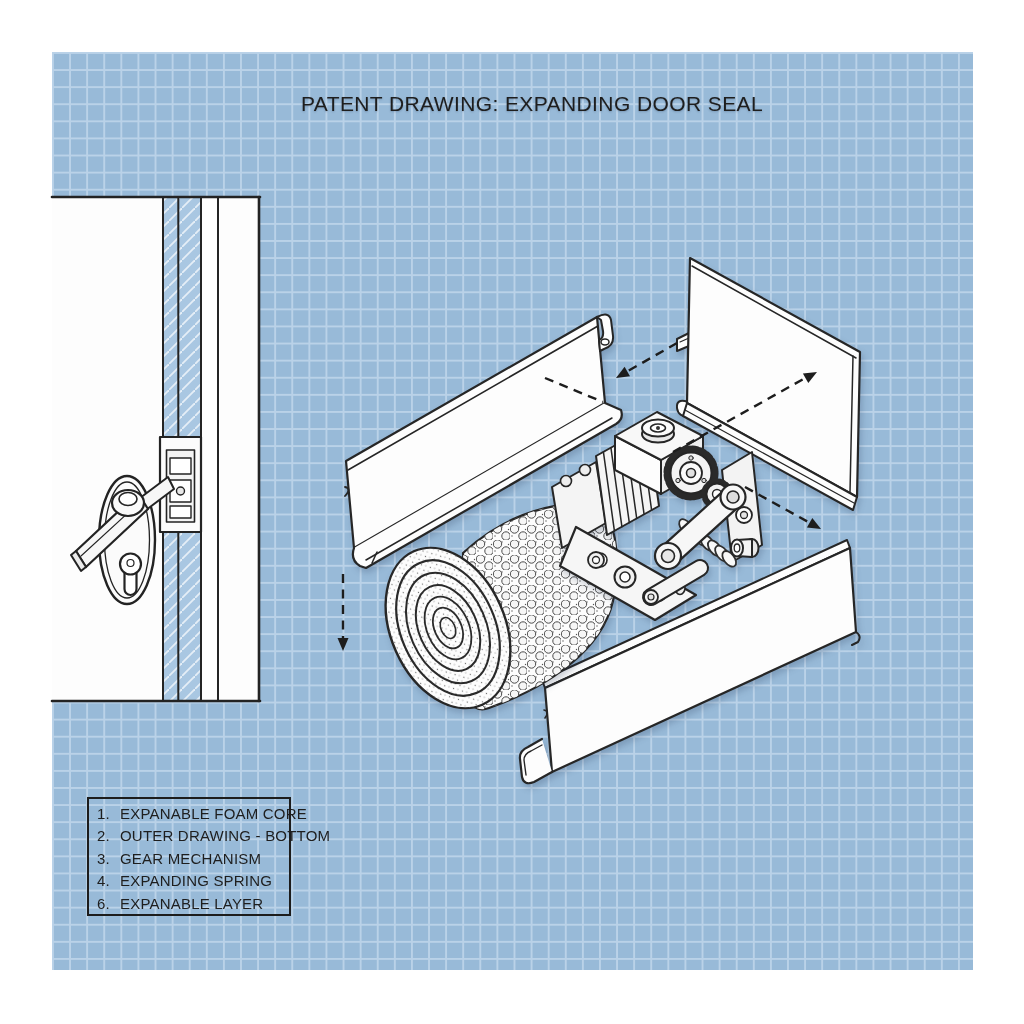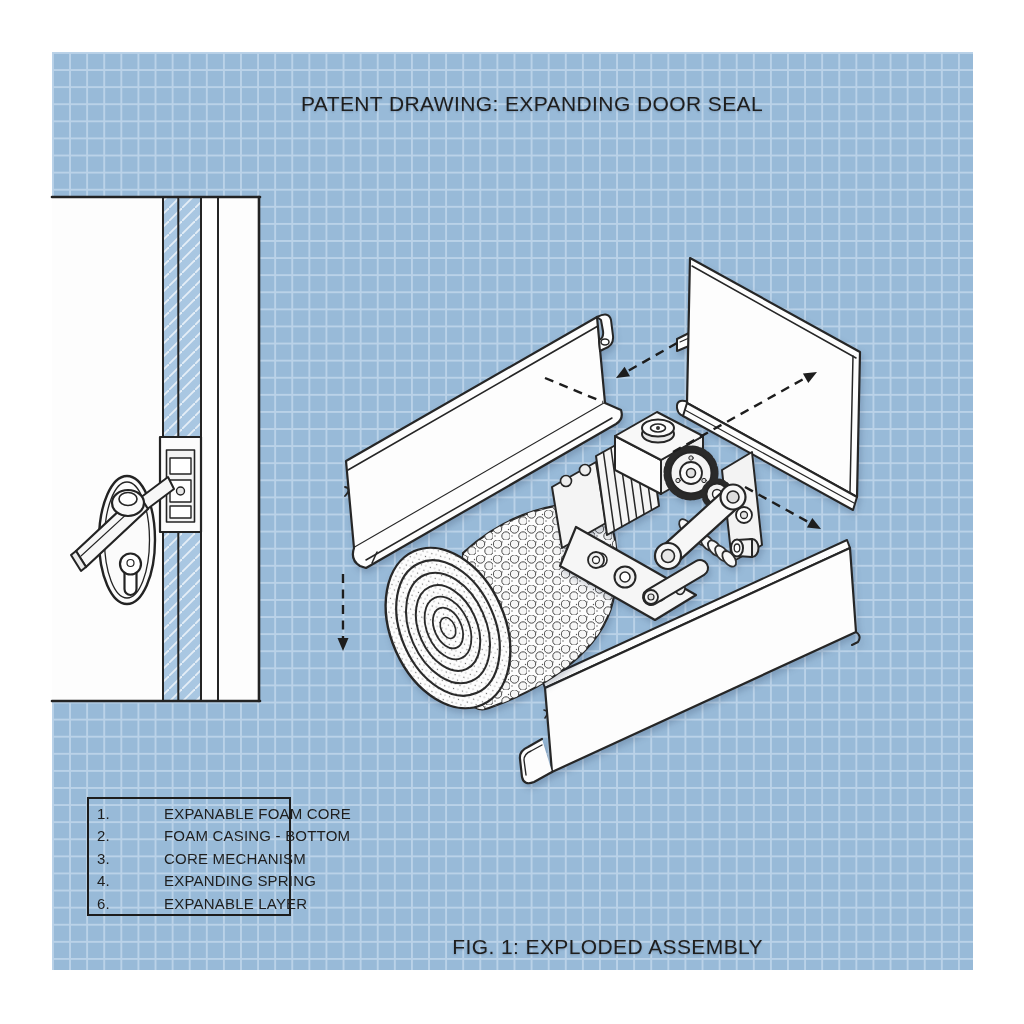--- a/index.html
+++ b/index.html
@@ -37,21 +37,21 @@
     text-shadow:0 1px 2px rgba(20,40,70,.25);white-space:nowrap;
   }
   .legend{
     position:absolute;left:87px;top:797px;width:204px;height:119px;
     border:2.2px solid #1c1c1c;box-sizing:border-box;
     padding:6px 0 0 8px;
   }
   .legend-row{display:flex;align-items:baseline;height:22.4px;
     font-size:15px;letter-spacing:.2px;color:var(--ink);white-space:nowrap;}
   .legend-num{width:23px;flex:0 0 23px;}
-  .legend-label{flex:1;padding-left:44px;}
+  .legend-label{flex:1;}
 </style>
 </head>
 <body>
 
 <div class="sheet">
   <div class="panel"></div>
 
   <svg class="drawing" viewBox="0 0 1024 1024" xmlns="http://www.w3.org/2000/svg">
     <defs>
       <pattern id="doorHatch" width="13" height="13" patternUnits="userSpaceOnUse">
@@ -268,31 +268,30 @@
   <div class="title">PATENT DRAWING: EXPANDING DOOR SEAL</div>
 
   <div class="legend">
     <div id="legend-rows">
         <div class="legend-row">
           <span class="legend-num">1.</span>
           <span class="legend-label">EXPANABLE FOAM CORE</span>
         </div>
         <div class="legend-row">
           <span class="legend-num">2.</span>
-          <span class="legend-label">FOAM CASING - BOTTOM</span>
+          <span class="legend-label">OUTER DRAWING - BOTTOM</span>
         </div>
         <div class="legend-row">
           <span class="legend-num">3.</span>
-          <span class="legend-label">CORE MECHANISM</span>
+          <span class="legend-label">GEAR MECHANISM</span>
         </div>
         <div class="legend-row">
           <span class="legend-num">4.</span>
           <span class="legend-label">EXPANDING SPRING</span>
         </div>
         <div class="legend-row">
           <span class="legend-num">6.</span>
           <span class="legend-label">EXPANABLE LAYER</span>
         </div>
       </div>
   </div>
 
-  <div class="fig-caption">FIG. 1: EXPLODED ASSEMBLY</div>
 </div>
 
 </body></html>

